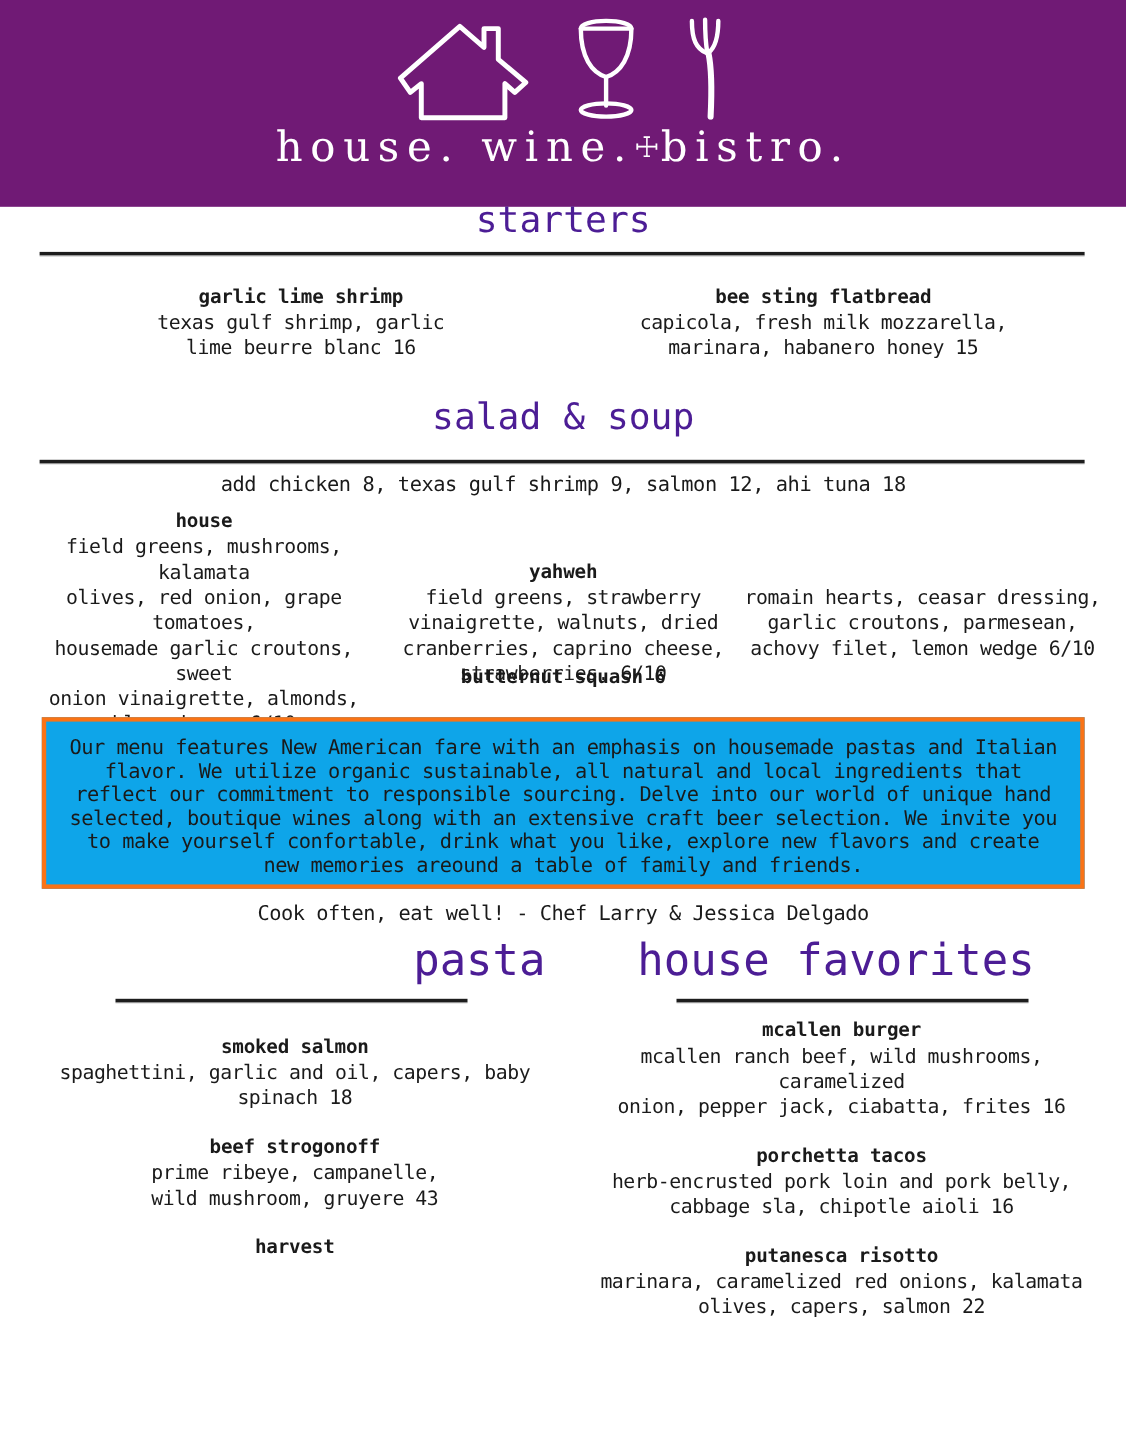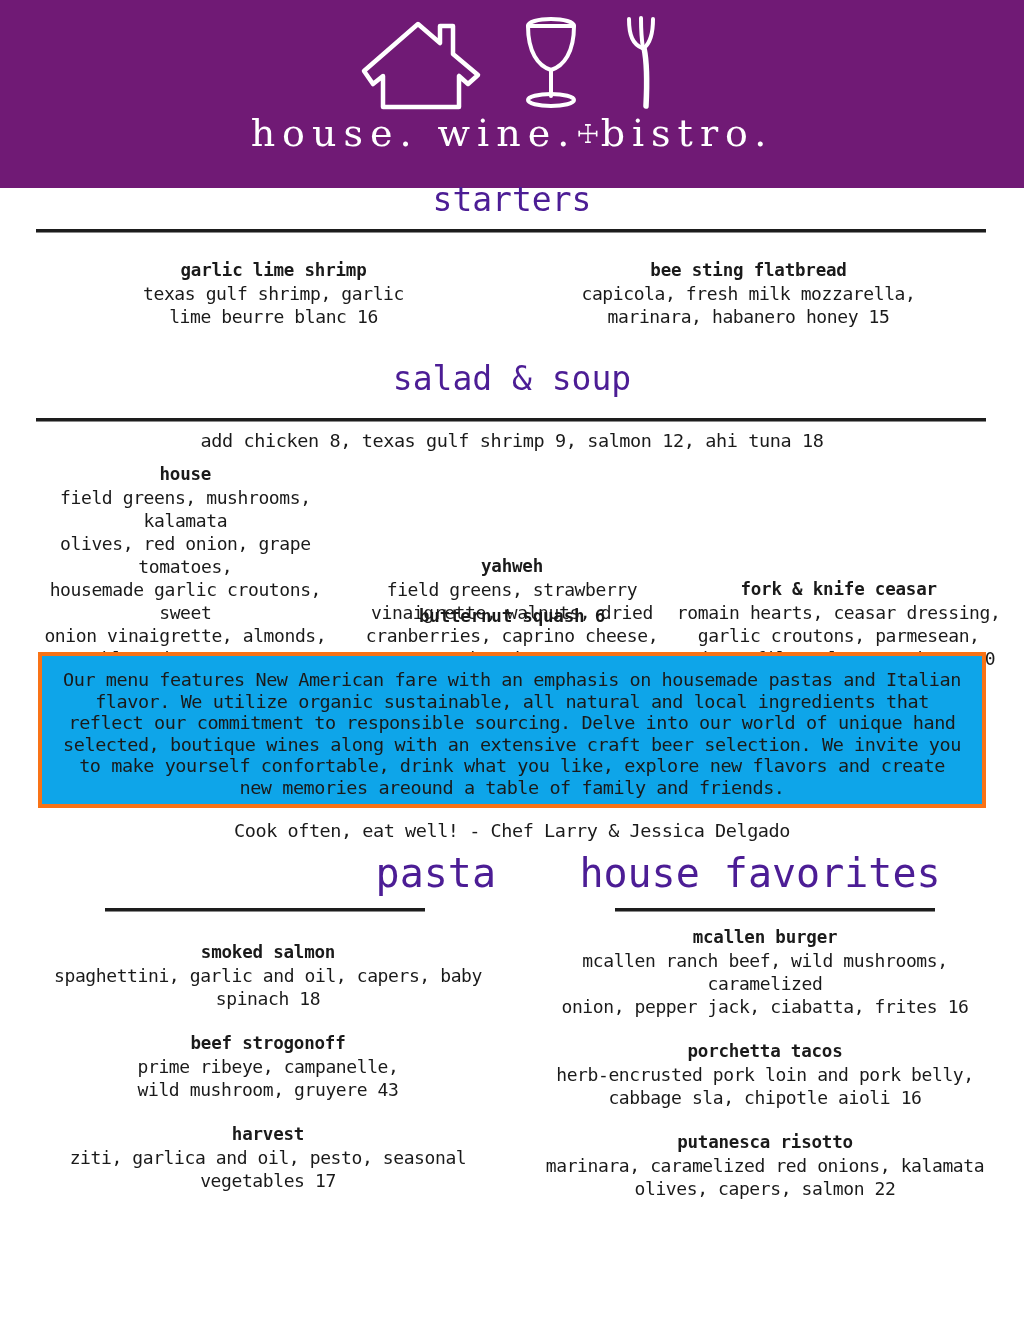--- a/index.html
+++ b/index.html
@@ -123,21 +123,21 @@
     left: 0; top: 428px; width: 1024px;
     text-align: center;
     font-size: 18.5px;
     line-height: 26px;
     letter-spacing: -0.4px;
   }
   #salad-grid {
     position: absolute;
     left: 22px; top: 462px; width: 980px;
     display: flex;
-    align-items: flex-end;
+    align-items: center;
   }
   #salad-grid > .item { width: 33.3333%; }
   #soup-item {
     position: absolute;
     left: 0; top: 604px; width: 1024px;
     text-align: center;
   }
 
   
   #about-box {
@@ -258,21 +258,20 @@
 blue cheese 6/10</div>
   </div>
   <div class="item">
     <div class="item-name">yahweh</div>
     <div class="item-desc" style="white-space: pre-line;">field greens, strawberry
 vinaigrette, walnuts, dried
 cranberries, caprino cheese,
 strawberries. 6/10</div>
   </div>
   <div class="item">
-    <div class="item-name">fork &amp; knife ceasar</div>
     <div class="item-desc" style="white-space: pre-line;">romain hearts, ceasar dressing,
 garlic croutons, parmesean,
 achovy filet, lemon wedge 6/10</div>
   </div>
 </div>
 
 <div id="soup-item" class="item-name">butternut squash  6</div>
 
 <div id="about-box">
   <div id="about-body">Our menu features New American fare with an emphasis on housemade pastas and Italian flavor. We utilize organic sustainable, all natural and local ingredients that reflect our commitment to responsible sourcing. Delve into our world of unique hand selected, boutique wines along with an extensive craft beer selection. We invite you to make yourself confortable, drink what you like, explore new flavors and create new memories areound a table of family and friends.</div>
@@ -286,21 +285,20 @@
     <div class="item-name">smoked salmon</div>
     <div class="item-desc">spaghettini, garlic and oil, capers, baby spinach 18</div>
   </div>
   <div class="item menu-block">
     <div class="item-name">beef strogonoff</div>
     <div class="item-desc" style="white-space: pre-line;">prime ribeye, campanelle,
 wild mushroom, gruyere 43</div>
   </div>
   <div class="item menu-block">
     <div class="item-name">harvest</div>
-    <div class="item-desc">ziti, garlica and oil, pesto, seasonal vegetables 17</div>
   </div>
 </div>
 
 <div class="section-title" id="favorites-title">house favorites</div>
 <div class="rule" id="favorites-rule"></div>
 <div id="favorites-items">
   <div class="item menu-block">
     <div class="item-name">mcallen burger</div>
     <div class="item-desc" style="white-space: pre-line;">mcallen ranch beef, wild mushrooms, caramelized
 onion, pepper jack, ciabatta, frites 16</div>

